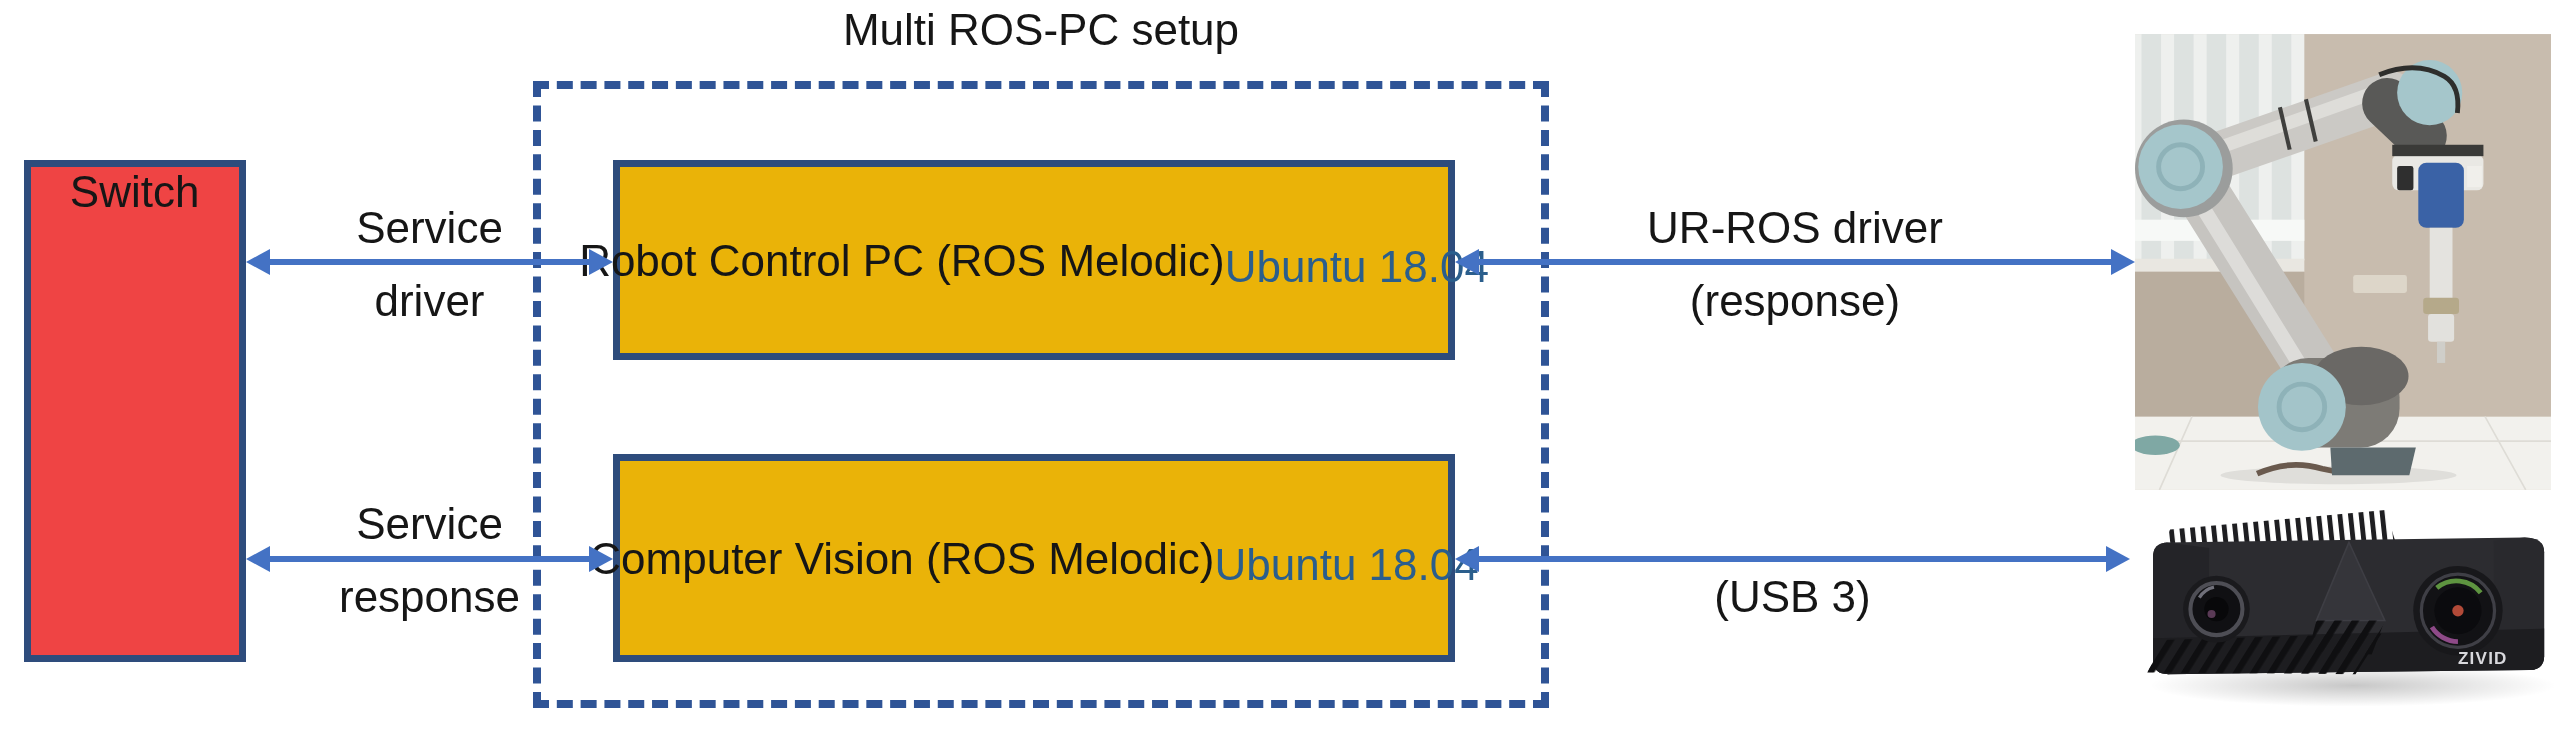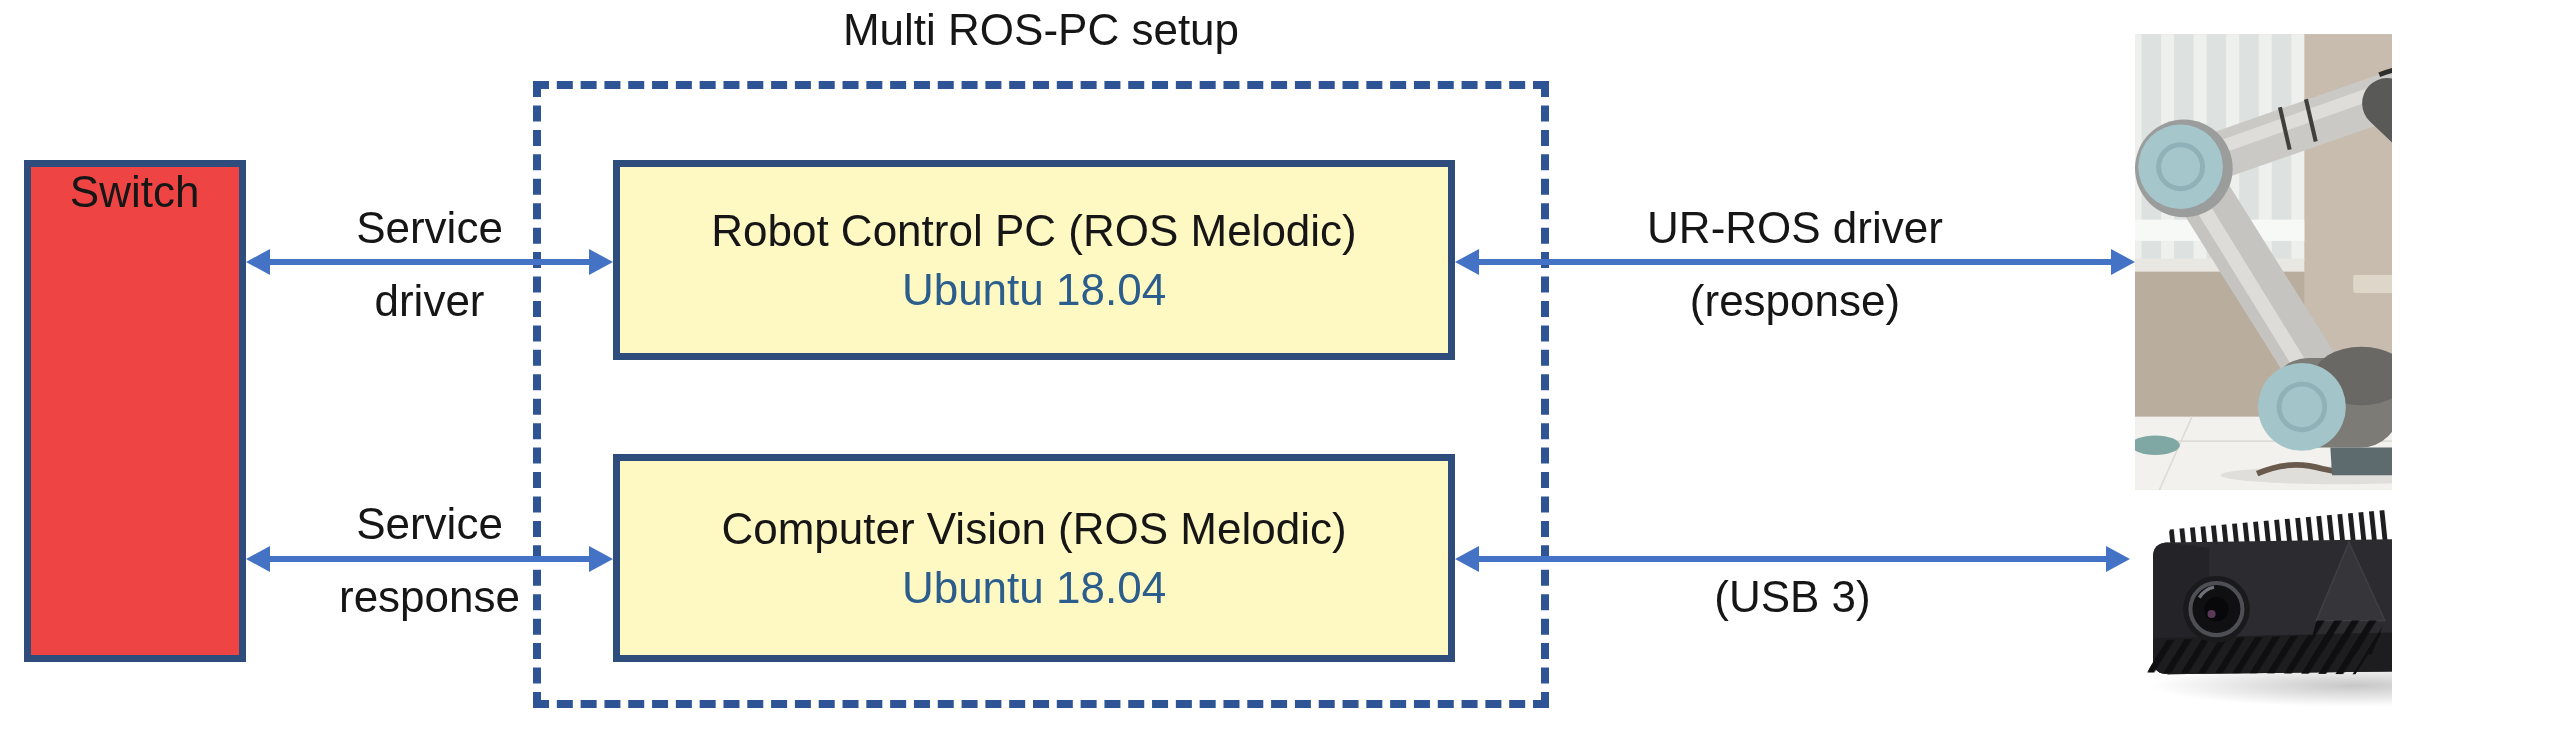--- a/index.html
+++ b/index.html
@@ -4,34 +4,34 @@
 <style>
   :root{
     --box-border:#2e4c7c;
     --dashed-border:#2f5496;
     --arrow:#4472c4;
     --ubuntu-text:#2b5e8c;
     --text:#161616;
   }
   html,body{margin:0;padding:0;background:#ffffff;}
   #stage{
-    position:relative;width:2392px;height:740px;background:#ffffff;overflow:hidden;
+    position:relative;width:2576px;height:740px;background:#ffffff;overflow:hidden;
     font-family:"Liberation Sans",sans-serif;color:var(--text);
   }
   .title{
     position:absolute;left:533px;top:4.9px;width:1016px;text-align:center;
     font-size:44px;line-height:49px;color:var(--text);white-space:nowrap;
   }
   .dashed-box{
     position:absolute;left:533px;top:81px;width:1016px;height:627px;
     border:8.1px dashed var(--dashed-border);box-sizing:border-box;
   }
   .node{
     position:absolute;border:7.3px solid var(--box-border);box-sizing:border-box;
-    background:#fef9c3;display:flex;flex-direction:column;align-items:center;justify-content:center;
+    background:#eab308;display:flex;flex-direction:row;align-items:center;justify-content:center;
   }
   .node .l1{font-size:44px;line-height:47px;color:var(--text);white-space:nowrap;}
   .node .l2{font-size:44px;line-height:47px;margin-top:12px;color:var(--ubuntu-text);white-space:nowrap;}
   .switch-box{
     position:absolute;left:23.6px;top:160px;width:222px;height:502px;
     border:7.3px solid var(--box-border);box-sizing:border-box;background:#ef4444;
     display:flex;align-items:flex-start;justify-content:center;font-size:44px;
   }
   .arrow{position:absolute;height:26px;}
   .arrow .bar{position:absolute;left:19.5px;right:19.5px;top:9.8px;height:6.5px;background:var(--arrow);}

